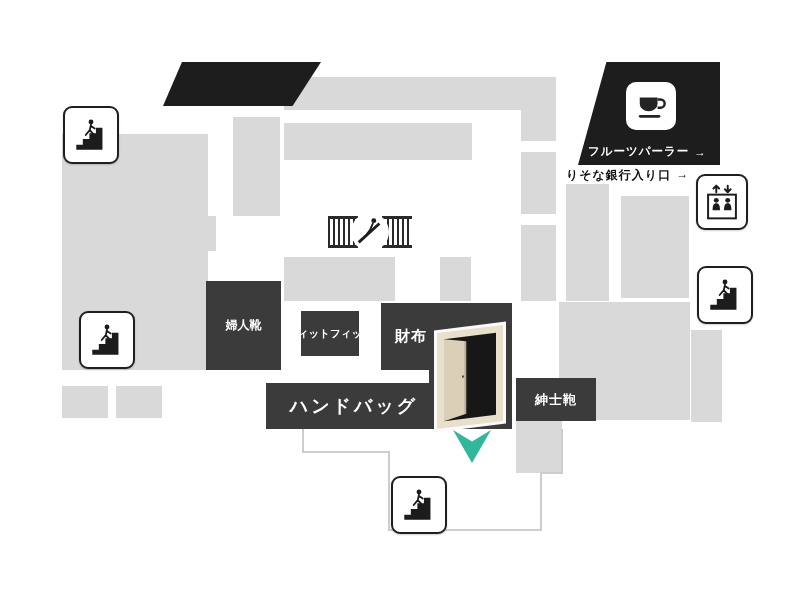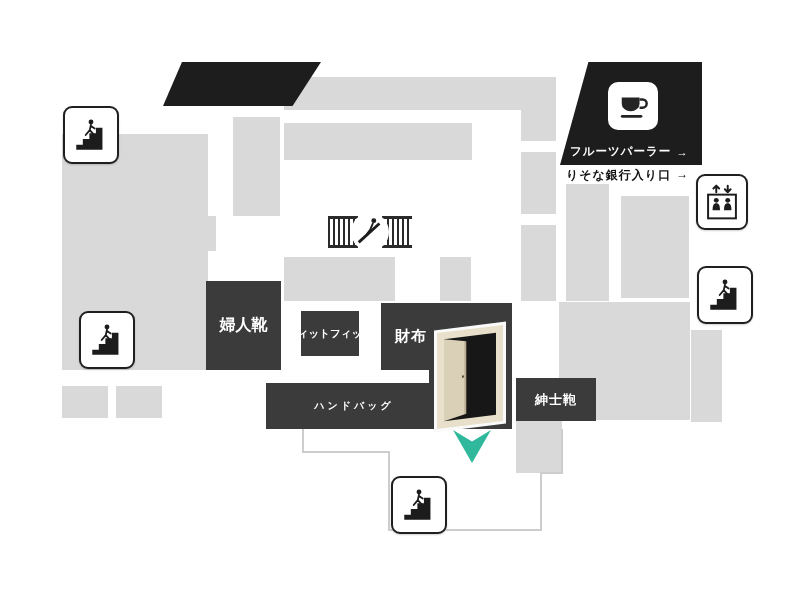--- a/index.html
+++ b/index.html
@@ -60,56 +60,56 @@
   <div class="g" style="left:559px;top:302px;width:131px;height:118px;"></div>
   <div class="g" style="left:691px;top:330px;width:31px;height:92px;"></div>
   <div class="g" style="left:516px;top:421px;width:46px;height:52px;"></div>
 
   <svg class="outline" width="800" height="600">
     <polyline points="303,429 303,452 389,452 389,530 541,530 541,473 562,473 562,429" fill="none" stroke="#cdcdcd" stroke-width="2"></polyline>
   </svg>
 
   <div class="wall" style="left:163px;top:62px;width:158px;height:44px;clip-path:polygon(12% 0,100% 0,82% 100%,0 100%);"></div>
 
-  <div class="wall" style="left:560px;top:62px;width:142px;height:103px;clip-path:polygon(20% 0,100% 0,100% 100%,0 100%);">
+  <div class="wall" style="left:578px;top:62px;width:142px;height:103px;clip-path:polygon(20% 0,100% 0,100% 100%,0 100%);">
     <div class="cup-box" style="left:48px;top:20px;width:50px;height:48px;">
       <svg viewBox="0 0 36 32" width="34" height="30">
         <path d="M6 7 h19 v6.5 a9.5 8 0 0 1 -19 0 z" fill="#242424"></path>
         <path d="M25 9 h3.2 a4.4 4.4 0 0 1 0 8.8 h-3.2" fill="none" stroke="#242424" stroke-width="2.6"></path>
         <rect x="5" y="25.5" width="23" height="3" rx="1.5" fill="#242424"></rect>
       </svg>
     </div>
     <div class="fruit-line">
       <span>フルーツパーラー</span>
       <span class="arrow">→</span>
     </div>
   </div>
 
   <div class="bank-line" style="left:566px;top:167px;">
     <span>りそな銀行入り口</span>
     <span class="arrow">→</span>
   </div>
 
   <div class="d" style="left:206px;top:281px;width:75px;height:89px;">
-    <span class="lbl" style="font-size:16px;">婦人靴</span>
+    <span class="lbl" style="font-size:12px;">婦人靴</span>
   </div>
 
   <div class="d" style="left:301px;top:311px;width:58px;height:45px;line-height:1.3;">
     <span class="lbl" style="font-size:10.5px;">フィット</span>
     <span class="lbl" style="font-size:10.5px;">フィット</span>
   </div>
 
   <div class="d" style="left:381px;top:303px;width:131px;height:67px;justify-content:flex-start;padding-left:14px;box-sizing:border-box;">
     <span class="lbl" style="font-size:15px;letter-spacing:1px;">財布</span>
   </div>
 
   <div class="d" style="left:429px;top:303px;width:83px;height:126px;"></div>
 
   <div class="d" style="left:266px;top:383px;width:246px;height:46px;padding-right:70px;box-sizing:border-box;">
-    <span class="lbl" style="font-size:10px;letter-spacing:3px;">ハンドバッグ</span>
+    <span class="lbl" style="font-size:18px;letter-spacing:3px;">ハンドバッグ</span>
   </div>
 
   <div class="d" style="left:516px;top:378px;width:80px;height:43px;">
     <span class="lbl" style="font-size:13px;letter-spacing:1px;">紳士鞄</span>
   </div>
 
   <div class="door">
     <div class="door-in"></div>
     <div class="door-leaf">
         <span class="knob"></span>

